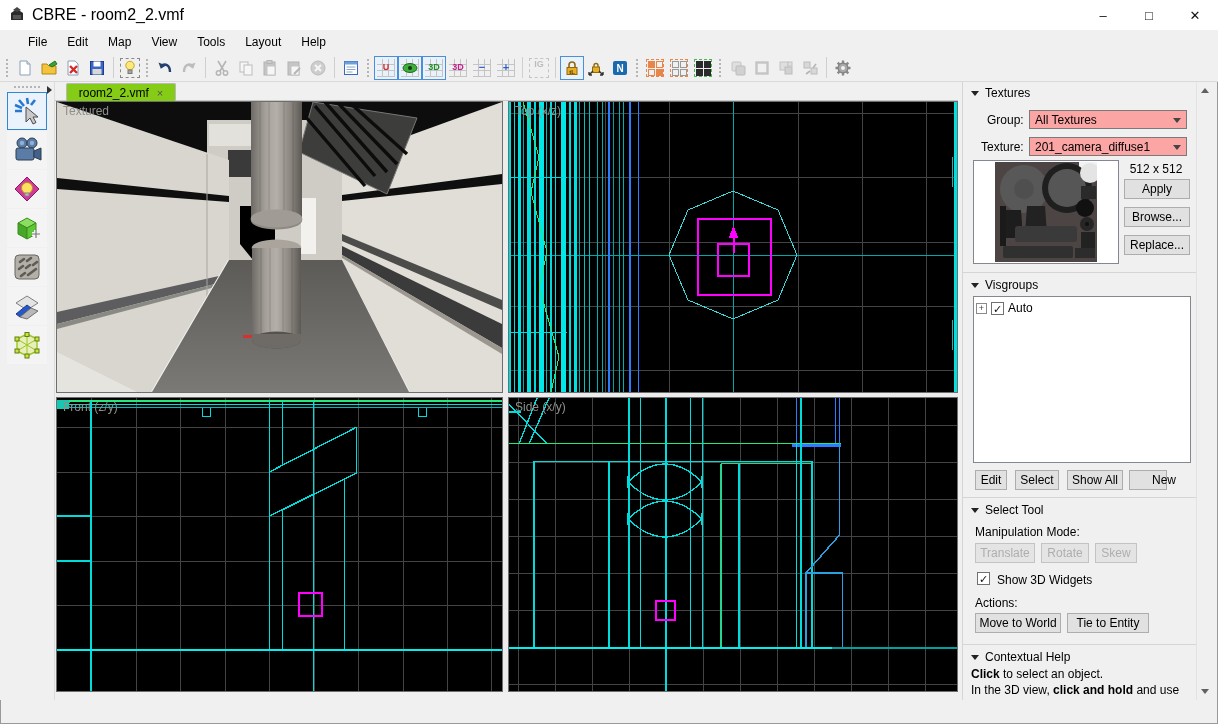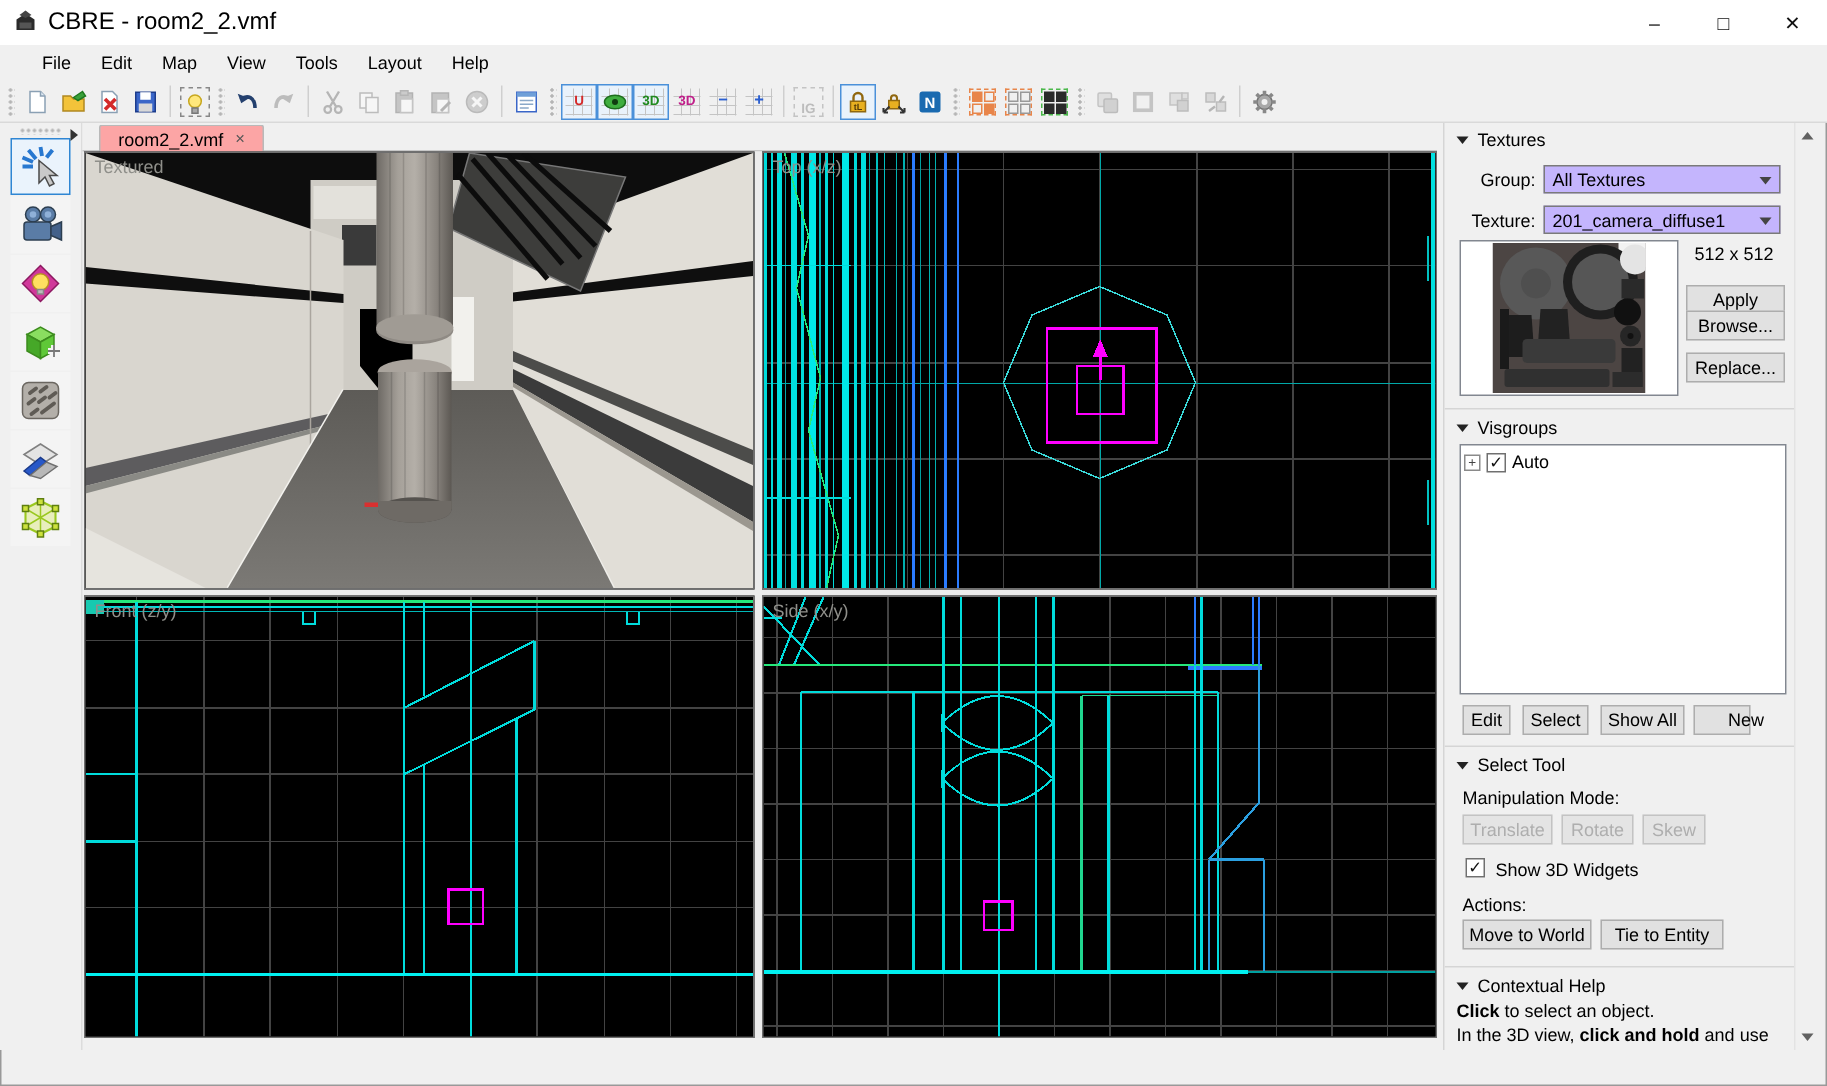--- a/index.html
+++ b/index.html
@@ -20,53 +20,53 @@
 
   
   .toolbar { position:absolute; left:0; top:54px; width:100%; height:28px; background:#f0f0f0; border-bottom:1px solid #d9d9d9; display:flex; align-items:center; padding-left:2px; }
   .grip { width:5px; height:20px; margin:0 3px; background-image:radial-gradient(#b5b5b5 1px, transparent 1.2px); background-size:4px 4px; }
   .tbsep { width:1px; height:21px; background:#cfcfcf; margin:0 4px; }
   .tbi { width:24px; height:24px; display:flex; align-items:center; justify-content:center; border:1px solid transparent; position:relative; }
   .tbi.active { border-color:#4a90d9; background:#e9f2fb; }
   .tbi.disabled { opacity:.42; filter:grayscale(1); }
   .icongrid { width:18px; height:18px; position:relative; background-image:linear-gradient(#c4c4c4 1px,transparent 1px),linear-gradient(90deg,#c4c4c4 1px,transparent 1px); background-size:6px 6px; background-position:-1px -1px; display:flex; align-items:center; justify-content:center; }
   .icongrid .glyph { font-weight:bold; font-size:9px; line-height:1; }
-  .dashedbox { border:1px dashed #888; width:20px; height:20px; display:flex; align-items:flex-end; justify-content:center; }
+  .dashedbox { border:1px dashed #888; width:20px; height:20px; display:flex; align-items:flex-start; justify-content:center; }
   .maskbox { width:18px; height:18px; display:grid; grid-template-columns:7px 7px; grid-template-rows:7px 7px; gap:1px; padding:1px; }
   .maskbox span { display:block; }
 
   
   .leftrail { position:absolute; left:0; top:82px; width:55px; bottom:24px; background:#f0f0f0; border-right:1px solid #dcdcdc; }
   .railgrip { width:28px; height:5px; margin:3px auto 2px auto; background-image:radial-gradient(#b5b5b5 1px, transparent 1.2px); background-size:4px 4px; }
   .tool { width:40px; height:38px; margin:1px auto; display:flex; align-items:center; justify-content:center; border:1px solid transparent; background:#f4f4f4; }
   .tool.active { border-color:#2f86d3; background:#eaf3fc; }
   .rail-arrow { position:absolute; right:2px; top:4px; width:0; height:0; border-left:5px solid #333; border-top:4px solid transparent; border-bottom:4px solid transparent; }
 
   
   .tabbar { position:absolute; left:55px; top:82px; width:903px; height:19px; background:#f0f0f0; border-bottom:1px solid #c8c8c8; }
-  .tab { position:absolute; left:11px; top:1px; height:19px; width:110px; background:#fca5a5; border:1px solid #b9b9b9; border-bottom:none; border-radius:2px 2px 0 0; display:flex; align-items:center; justify-content:center; gap:8px; }
+  .tab { position:absolute; left:11px; top:1px; height:19px; width:110px; background:#84cc16; border:1px solid #b9b9b9; border-bottom:none; border-radius:2px 2px 0 0; display:flex; align-items:center; justify-content:center; gap:8px; }
   .tab .close { color:#555; font-size:11px; }
 
   
   .viewports { position:absolute; left:56px; top:101px; width:902px; height:591px; background:#ececec; }
   .vp { position:absolute; background:#000; border:1px solid #6e6e6e; overflow:hidden; }
   .vp svg { display:block; }
   .vp-label { position:absolute; left:6px; top:2px; color:#8f8f8a; font-size:12px; pointer-events:none; }
   #vp3d   { left:0;     top:0;     width:447px; height:292px; }
   #vptop  { left:452px; top:0;     width:450px; height:292px; }
   #vpfront{ left:0;     top:296px; width:447px; height:295px; }
   #vpside { left:452px; top:296px; width:450px; height:295px; }
 
   
   .rightpanel { position:absolute; left:962px; top:82px; width:234px; bottom:24px; background:#f0f0f0; border-left:1px solid #d5d5d5; overflow:hidden; }
   .sect-head { position:absolute; left:8px; display:flex; align-items:center; gap:6px; height:15px; }
   .tri-down { width:0; height:0; border-top:5px solid #222; border-left:4px solid transparent; border-right:4px solid transparent; margin-top:1px; }
   .hsep { position:absolute; left:0; width:100%; height:1px; background:#d5d5d5; }
   .rlabel { position:absolute; }
-  .combo { position:absolute; height:19px; background:#c4b5fd; border:1px solid #7a7a7a; display:flex; align-items:center; padding:0 18px 0 5px; }
+  .combo { position:absolute; height:19px; background:#fca5a5; border:1px solid #7a7a7a; display:flex; align-items:center; padding:0 18px 0 5px; }
   .combo .chev { position:absolute; right:5px; top:7px; width:0; height:0; border-top:5px solid #444; border-left:4px solid transparent; border-right:4px solid transparent; }
   .btn { position:absolute; height:20px; background:#e1e1e1; border:1px solid #adadad; display:flex; align-items:center; justify-content:center; font-size:12px; }
   .btn.disabled { color:#aeaeae; border-color:#c3c3c3; background:#e4e4e4; }
   .previewbox { position:absolute; left:10px; top:78px; width:146px; height:104px; background:#fff; border:1px solid #828790; display:flex; align-items:center; justify-content:center; }
   .treebox { position:absolute; left:10px; top:214px; width:218px; height:167px; background:#fff; border:1px solid #828790; padding:4px 2px; }
   .treerow { display:flex; align-items:center; gap:4px; }
   .expander { width:11px; height:11px; border:1px solid #8a8a8a; background:#fff; font-size:9px; line-height:9px; text-align:center; color:#444; }
   .checkbox { width:13px; height:13px; border:1px solid #707070; background:#fff; font-size:11px; line-height:12px; text-align:center; color:#111; }
   .helptext { position:absolute; left:8px; width:220px; line-height:15px; }
 
@@ -629,21 +629,21 @@
         <path d="M10 48 L26 48 L28 76 L8 76 Z" fill="#1d1d1d"></path>
         <path d="M32 44 L50 44 L52 72 L30 72 Z" fill="#222"></path>
         <rect x="5" y="44" width="6" height="40" fill="#1a1a1a"></rect>
         <rect x="20" y="64" width="62" height="16" rx="3" fill="#3a3a3a"></rect>
         <rect x="86" y="70" width="14" height="26" fill="#222"></rect>
         <rect x="8" y="84" width="70" height="12" rx="2" fill="#303030"></rect>
         <rect x="80" y="86" width="20" height="10" fill="#2c2c2c"></rect>
       </svg>
     </div>
     <span class="rlabel" style="left:160px; top:80px; width:66px; text-align:center;">512 x 512</span>
-    <div class="btn" style="left:161px; top:108px; width:66px;text-align:center;">Apply</div>
+    <div class="btn" style="left:161px; top:97px; width:66px;text-align:center;">Apply</div>
     <div class="btn" style="left:161px; top:125px; width:66px;">Browse...</div>
     <div class="btn" style="left:161px; top:153px; width:66px;">Replace...</div>
 
     <div class="hsep" style="top:190px;"></div>
     <div class="sect-head" style="top:195px;">
       <span class="tri-down"></span>
       <span>Visgroups</span>
     </div>
     <div class="treebox">
       <div class="treerow">

